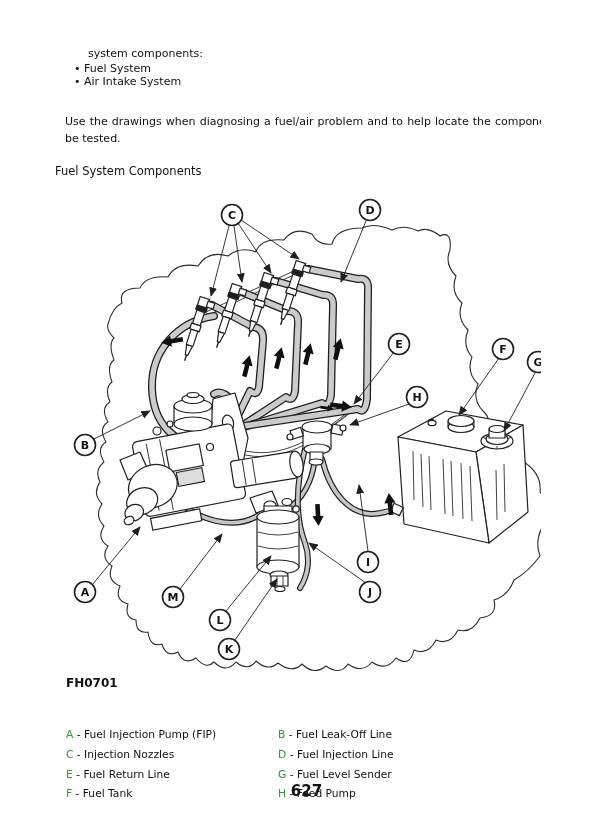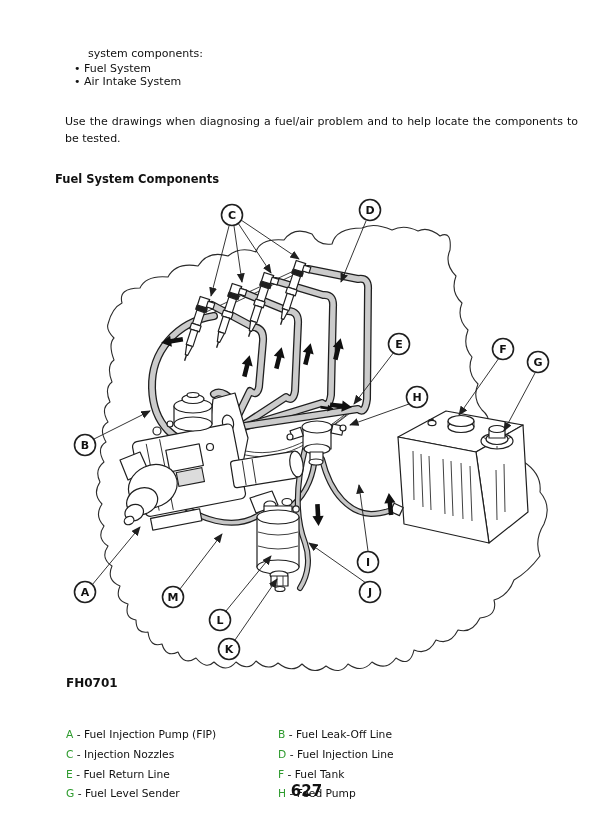--- a/index.html
+++ b/index.html
@@ -1,28 +1,27 @@
 <!DOCTYPE html>
 <html><head>
 <meta charset="utf-8">
 <style>
   html,body { margin:0; padding:0; background:#fff; }
   .page {
     position:relative; width:541px; height:823px; background:#ffffff;
     font-family:"DejaVu Sans","Liberation Sans",sans-serif; color:#111;
     overflow:hidden;
-    padding-left:46px;
   }
   .abs { position:absolute; }
   .intro { left:88px; top:47px; font-size:11px; }
   .bullets { left:74px; top:62px; font-size:11px; line-height:13px; }
   .b-row { display:flex; }
   .b-dot { width:10px; }
   .para { left:65px; top:113px; width:513px; font-size:11px; line-height:17px; text-align:justify; }
-  .heading { left:55px; top:172px; font-size:11.5px; font-weight:bold; }
+  .heading { left:55px; top:164px; font-size:11.5px; font-weight:normal; }
   .fig-label { left:66px; top:647px; font-size:12px; font-weight:bold;margin-top:29px; }
   .fig-caption { left:66px; top:676px; font-size:10.7px; }
   .legend { left:66px; top:691px; display:grid; grid-template-columns:212px 260px; row-gap:6.8px; font-size:10.7px;margin-top:37px; }
   .lg-cell { white-space:nowrap; }
   .lg-key { font-size:10.7px; }
   .page-num { left:0; top:782px; width:613px; text-align:center; font-size:15px; font-weight:bold; }
 
   svg.diagram { position:absolute; left:0; top:192px; }
   .outline { fill:none; stroke:#2b2b2b; stroke-width:1.1; stroke-linejoin:round; }
   .tube-o { fill:none; stroke:#1f1f1f; stroke-width:8;   stroke-linecap:round; stroke-linejoin:round; }
@@ -305,20 +304,20 @@
   </svg>
 
   <div class="abs fig-label">FH0701</div>
 
   <div class="abs legend">
       <div class="lg-cell"><span class="lg-key" style="color: rgb(46, 155, 46);">A</span> - Fuel Injection Pump (FIP)</div>
       <div class="lg-cell"><span class="lg-key" style="color: rgb(46, 155, 46);">B</span> - Fuel Leak-Off Line</div>
       <div class="lg-cell"><span class="lg-key" style="color: rgb(46, 155, 46);">C</span> - Injection Nozzles</div>
       <div class="lg-cell"><span class="lg-key" style="color: rgb(46, 155, 46);">D</span> - Fuel Injection Line</div>
       <div class="lg-cell"><span class="lg-key" style="color: rgb(46, 155, 46);">E</span> - Fuel Return Line</div>
+      <div class="lg-cell"><span class="lg-key" style="color: rgb(46, 155, 46);">G</span> - Fuel Level Sender</div>
       <div class="lg-cell"><span class="lg-key" style="color: rgb(46, 155, 46);">F</span> - Fuel Tank</div>
-      <div class="lg-cell"><span class="lg-key" style="color: rgb(46, 155, 46);">G</span> - Fuel Level Sender</div>
       <div class="lg-cell"><span class="lg-key" style="color: rgb(46, 155, 46);">H</span> - Feed Pump</div>
     </div>
 
   <div class="abs page-num">627</div>
 
 </div>
 
 </body></html>

